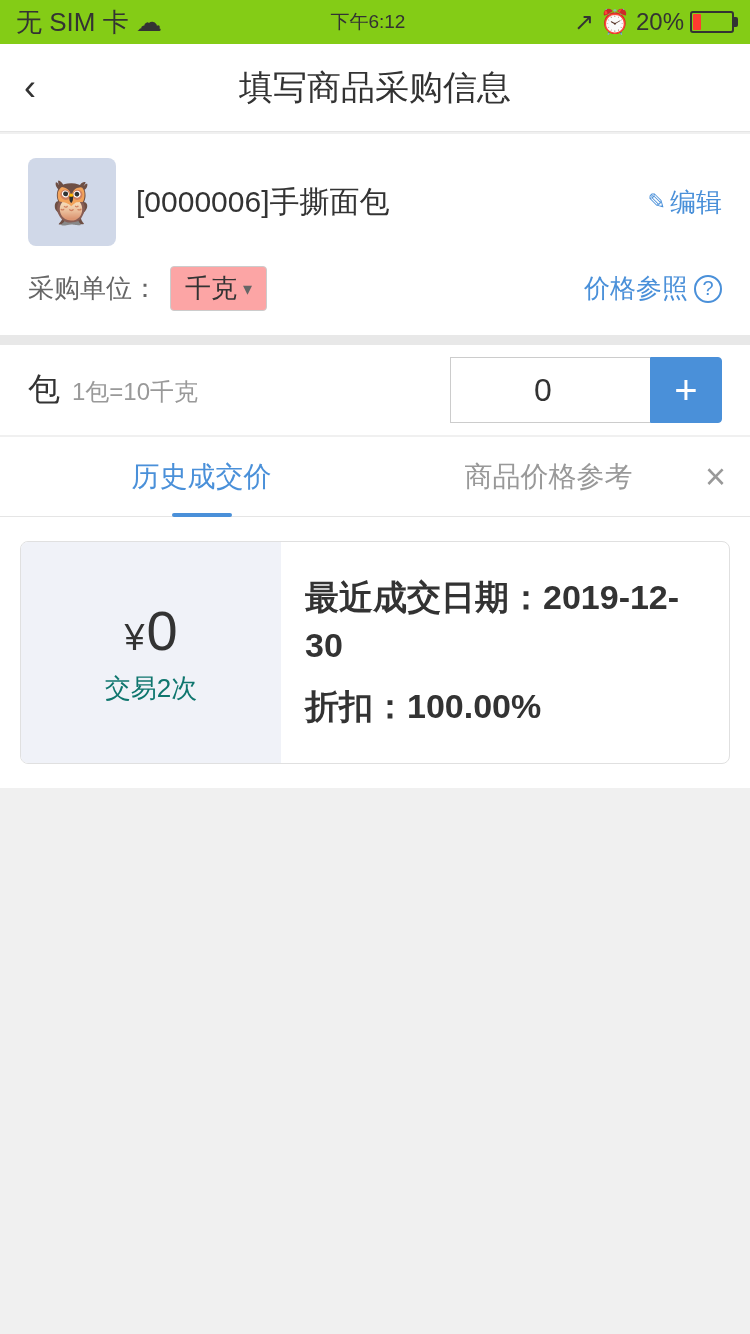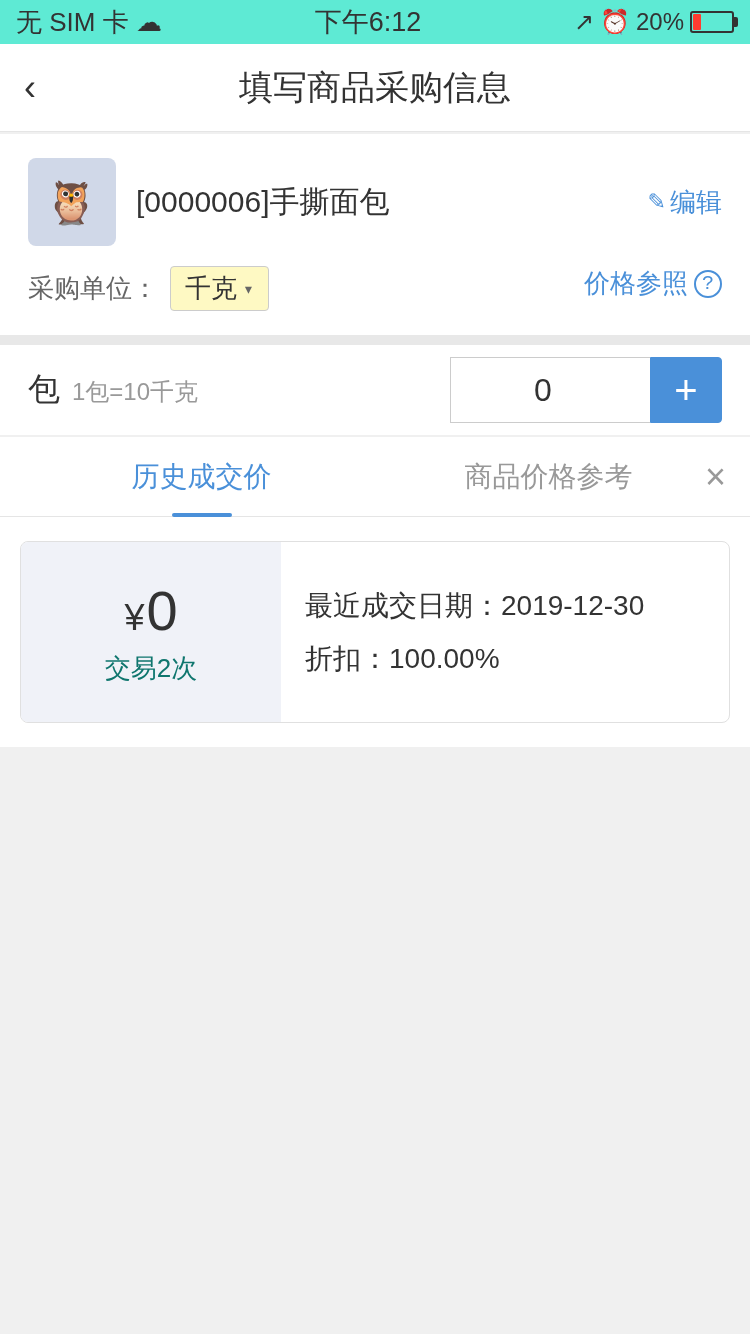--- a/index.html
+++ b/index.html
@@ -9,36 +9,36 @@
       min-height: 1334px;
       font-family: -apple-system, "PingFang SC", "Helvetica Neue", Arial, sans-serif;
       background: #f0f0f0;
       overflow-x: hidden;
     }
 
     
     .status-bar {
       width: 750px;
       height: 44px;
-      background: #5eead4;
+      background: #84cc16;
       display: flex;
       align-items: center;
       justify-content: space-between;
       padding: 0 16px;
       font-size: 28px;
     }
     .status-left {
       font-size: 26px;
       color: #333;
       display: flex;
       align-items: center;
       gap: 8px;
     }
     .status-center {
-      font-size: 27px;
+      font-size: 19px;
       color: #333;
       font-weight: 500;
     }
     .status-right {
       display: flex;
       align-items: center;
       gap: 6px;
       font-size: 24px;
       color: #333;
     }
@@ -138,39 +138,38 @@
       align-items: center;
       gap: 4px;
       cursor: pointer;
     }
     .edit-icon-small {
       font-size: 22px;
     }
 
     .product-bottom-row {
       display: flex;
-      align-items: flex-start;
+      align-items: center;
       justify-content: space-between;
       margin-top: 8px;
-      font-family: Liberation Mono, monospace;
     }
     .unit-row {
       display: flex;
       align-items: center;
       gap: 12px;
       font-size: 26px;
       color: #666;
     }
     .unit-select {
       border: 1px solid #cccccc;
       border-radius: 4px;
       padding: 4px 14px;
       font-size: 26px;
       color: #333;
-      background: #fef9c3;
+      background: #fca5a5;
       display: flex;
       align-items: center;
       gap: 6px;
       cursor: pointer;
     }
     .chevron-down {
       font-size: 18px;
       color: #666;
     }
     .price-ref {
@@ -340,23 +339,24 @@
     }
     .history-right {
       flex: 1;
       padding: 32px 24px;
       display: flex;
       flex-direction: column;
       justify-content: center;
       gap: 14px;
     }
     .history-detail-row {
-      font-size: 28px;
+      font-size: 34px;
       color: #333;
       line-height: 1.4;
+      font-weight: bold;
     }
 
     
     .main-area {
       background: #f0f0f0;
       min-height: 600px;
     }
   </style>
 </head>
 <body>

